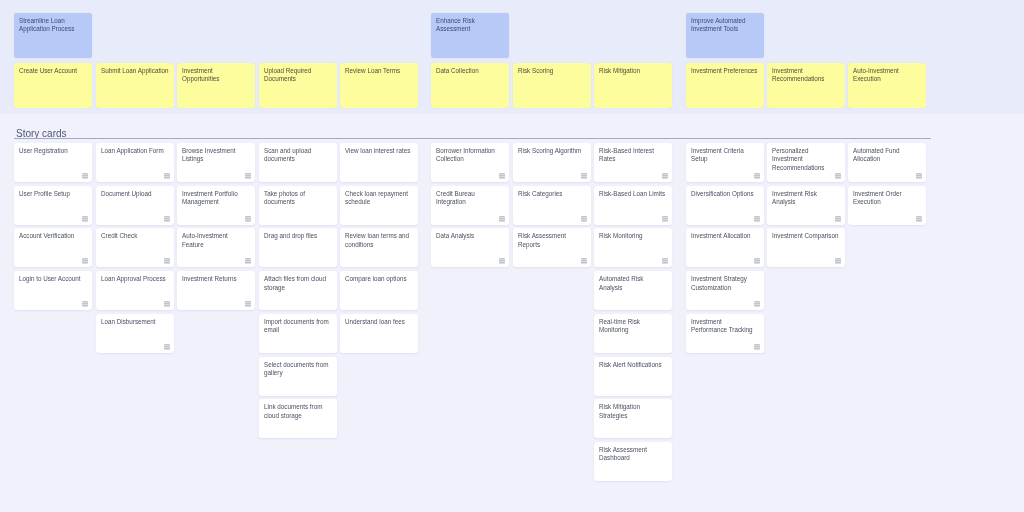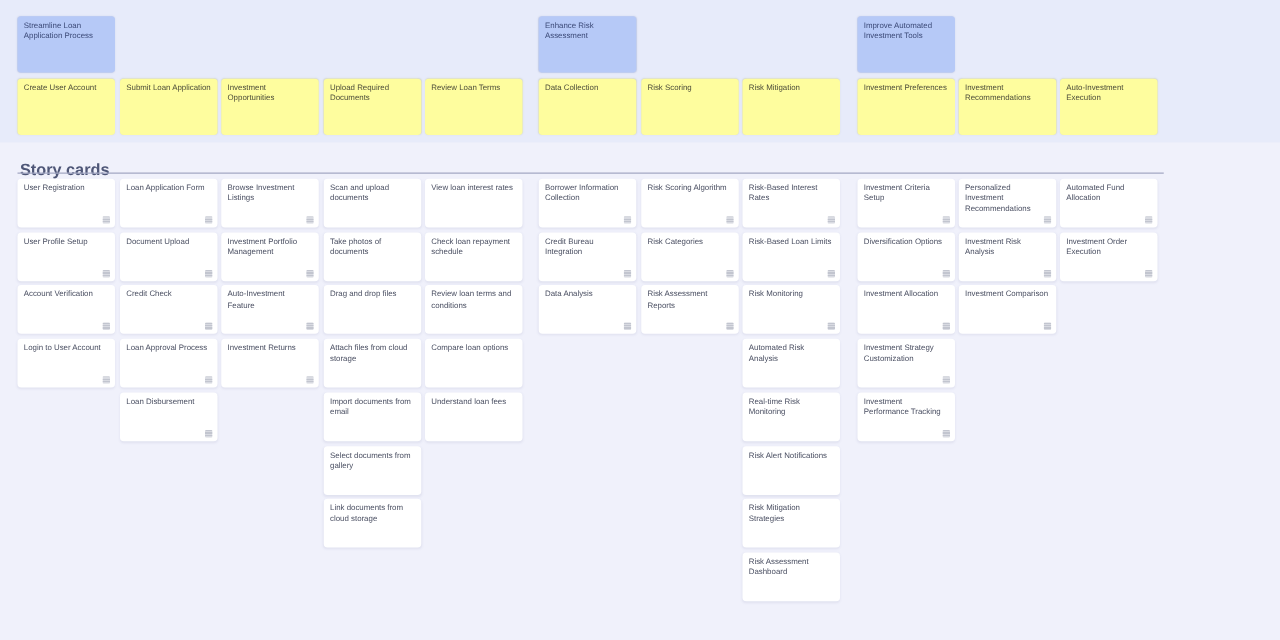--- a/index.html
+++ b/index.html
@@ -44,21 +44,21 @@
   .note-icon {
     position: absolute;
     right: 4px; bottom: 3px;
     width: 6px; height: 6px;
     background: #d9dbe2;
     border-radius: 1px;
     background-image: repeating-linear-gradient(to bottom, #c2c5cf 0 1px, transparent 1px 2px);
   }
   .section-label {
     position: absolute; left: 16px; top: 128px;
-    font-size: 13px; color: #4e5677; font-weight: bold;
+    font-size: 10px; color: #4e5677;
   }
   .section-line {
     position: absolute; left: 14px; top: 138px; width: 917px; height: 1px;
     background: #a3a8c4;
   }
 </style>
 </head>
 <body>
 
 <div class="top-band"></div>

